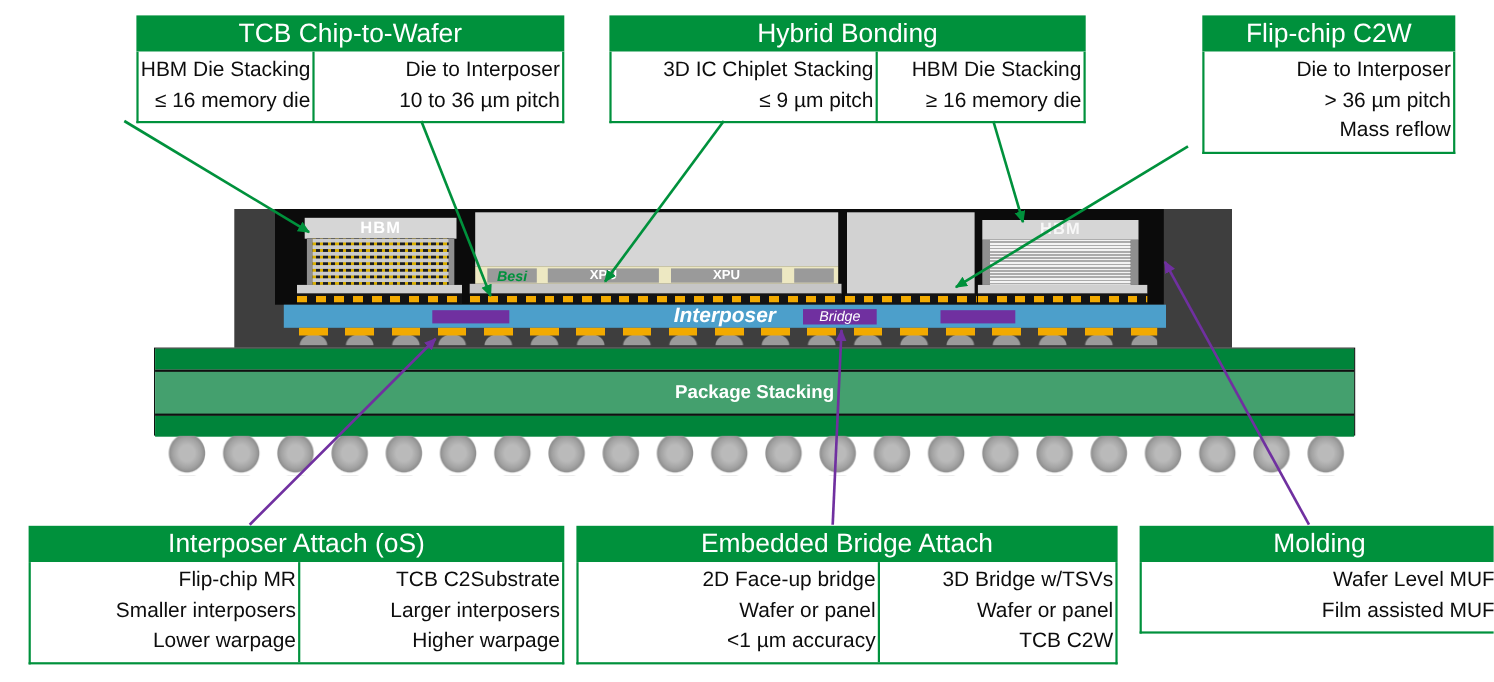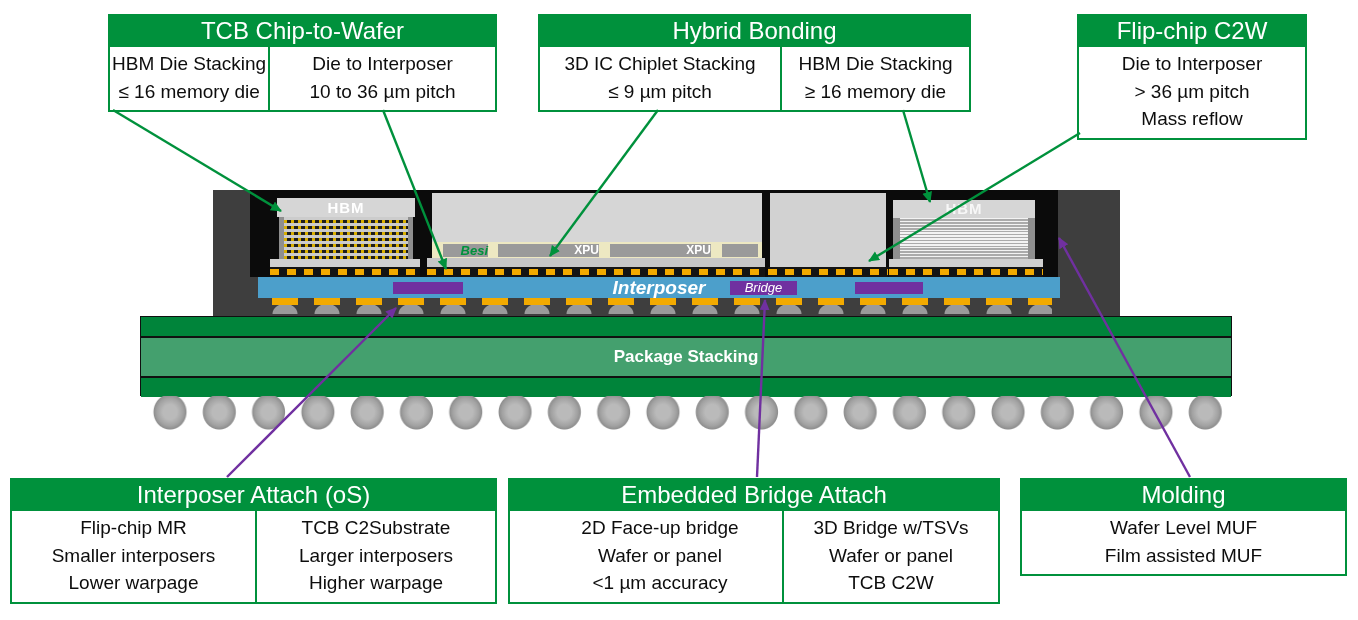--- a/index.html
+++ b/index.html
@@ -1,44 +1,44 @@
 <!DOCTYPE html>
 <html><head>
 <meta charset="utf-8">
 <style>
   html,body{margin:0;padding:0;background:#fff;}
   .canvas{position:relative;width:1358px;height:620px;background:#fff;overflow:hidden;
           font-family:"Liberation Sans",sans-serif;}
   
-  .callout{position:absolute;background:#fff;}
+  .callout{position:absolute;background:#fff;margin-left:16px;}
   .callout-title{background:#00913C;color:#fff;font-size:24px;height:33px;line-height:33px;
                  text-align:center;white-space:nowrap;}
   .callout-body{display:flex;border:2px solid #00913C;border-top:none;background:#fff;}
-  .callout-body .col{flex:1;padding:3px 2px 5px 2px;text-align:center;}
+  .callout-body .col{flex:1;padding:3px 2px 5px 2px;text-align:right;}
   .callout-body .col + .col{border-left:2px solid #00913C;}
   .ln{font-size:19px;line-height:27.5px;color:#0d0d0d;white-space:nowrap;}
   
   .abs{position:absolute;}
   .molding{background:#3E3E3E;}
   .cavity{background:#0B0B0B;}
   .die{background:#D6D6D6;}
   .die-label{color:#fff;font-weight:bold;font-size:15px;letter-spacing:1px;text-align:center;}
   .dim-label{color:rgba(255,255,255,.8);}
   .hbm-tcb-stack{background-color:#1E1E1E;
      background-image:linear-gradient(180deg,#CCCCCC 0 3.4px,rgba(0,0,0,0) 3.4px),
                       repeating-linear-gradient(90deg,#D9AF00 0 3px,#1E1E1E 3px 7px);
      background-size:100% 6px,100% 100%;background-repeat:repeat,no-repeat;
      border-left:5px solid #8F8F8F;border-right:5px solid #8F8F8F;}
   .hbm-hb-stack{background:repeating-linear-gradient(180deg,#F3F3F3 0 1.4px,#ABABAB 1.4px 2.9px);
      border-left:7px solid #8F8F8F;border-right:7px solid #8F8F8F;}
   .die-base{background:#D0D0D0;}
   .ubumps{background-color:#141414;border-top:2px solid #141414;border-bottom:2px solid #141414;
      background-image:repeating-linear-gradient(90deg,#F2AA00 0 9px,#141414 9px 17px);}
   .chiplet-row{background:#EDE8C2;}
-  .chiplet{position:absolute;top:2px;height:13px;background:#9A9A9A;text-align:right;
+  .chiplet{position:absolute;top:2px;height:13px;background:#9A9A9A;text-align:center;
            color:#fff;font-weight:bold;font-size:12px;line-height:13px;}
   .besi-logo{color:#00913C;font-style:italic;font-weight:bold;font-size:13px;background:#9A9A9A;}
   .interposer{background:#4C9FCB;}
   .interposer-label{position:absolute;left:0;right:0;top:0;bottom:0;text-align:center;
      color:#fff;font-weight:bold;font-size:19px;line-height:21px;}
   .bridge{position:absolute;background:#7030A0;}
   .bridge-label{color:#fff;font-size:13px;line-height:14px;text-align:center;}
   .c4-bumps{
      background-image:
        repeating-linear-gradient(90deg,rgba(0,0,0,0) 0 8px,#F2AA00 8px 34px,rgba(0,0,0,0) 34px 42px),

